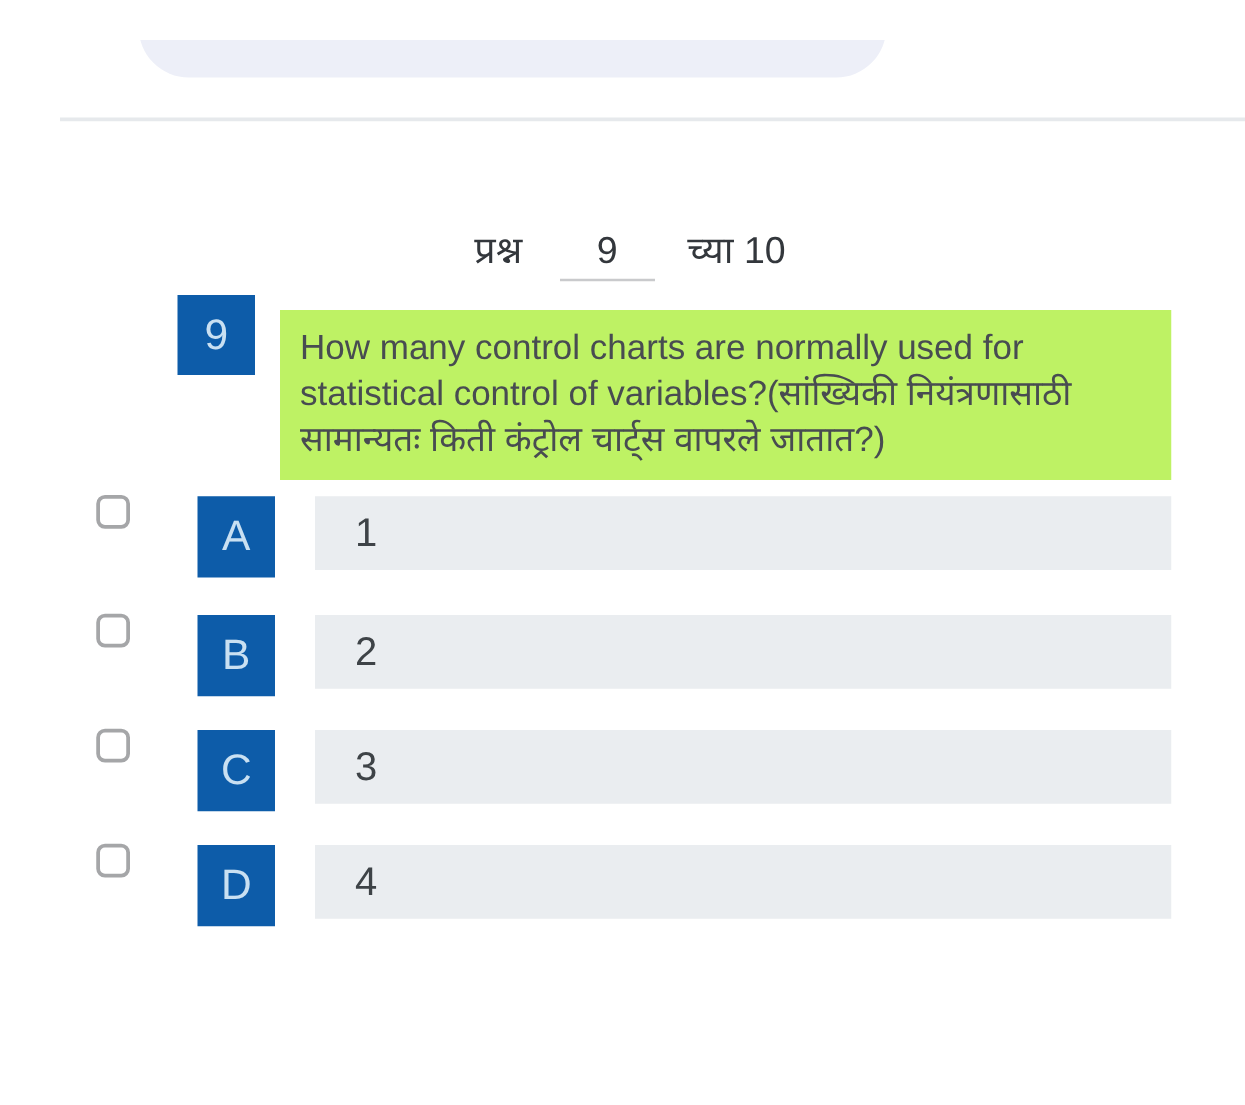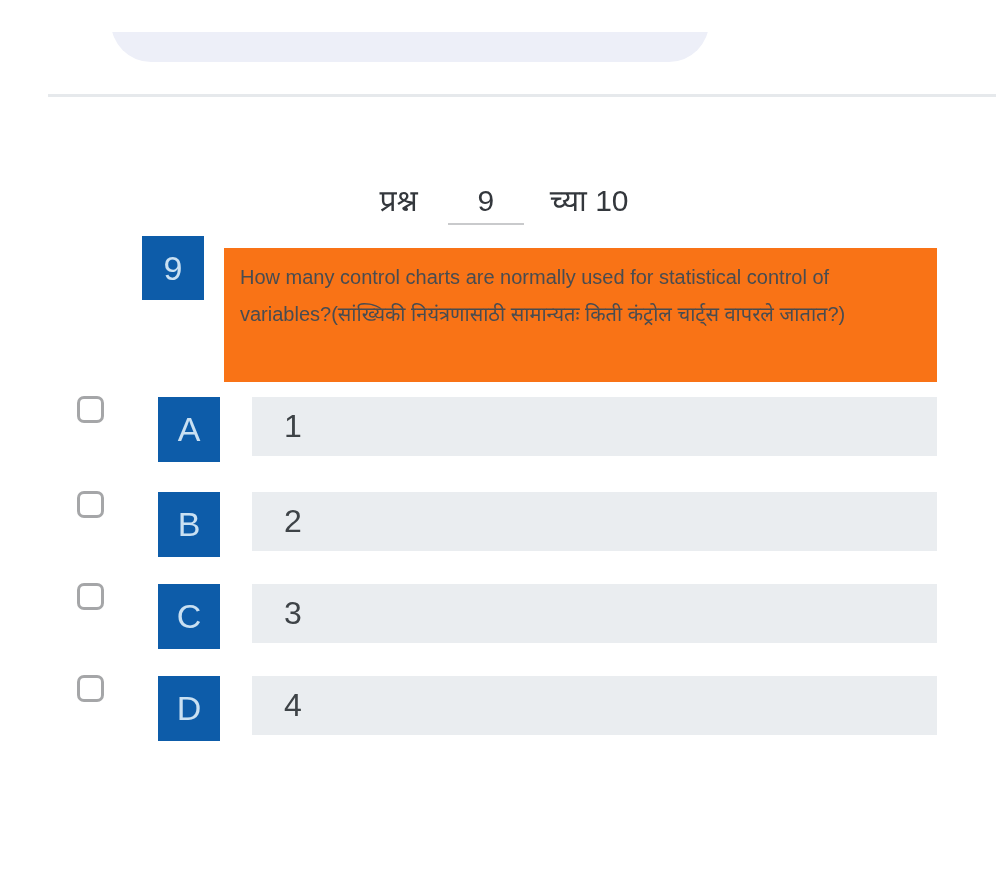--- a/index.html
+++ b/index.html
@@ -63,23 +63,23 @@
     left: 78px;
     top: 184px;
     width: 827px;
     display: flex;
     align-items: flex-start;
   }
   .qrow .badge { height: 64px; margin-top: 4px; }
   .qbox {
     flex: 1;
     margin-left: 4px;
-    background: #f97316;
+    background: #bef264;
     padding: 11px 20px 14px 16px;
-    font-size: 20px;
+    font-size: 28px;
     line-height: 37px;
     color: #484c51;
     min-height: 134px;
   }
   .orow {
     position: absolute;
     left: 13px;
     width: 892px;
     height: 65px;
     display: flex;

